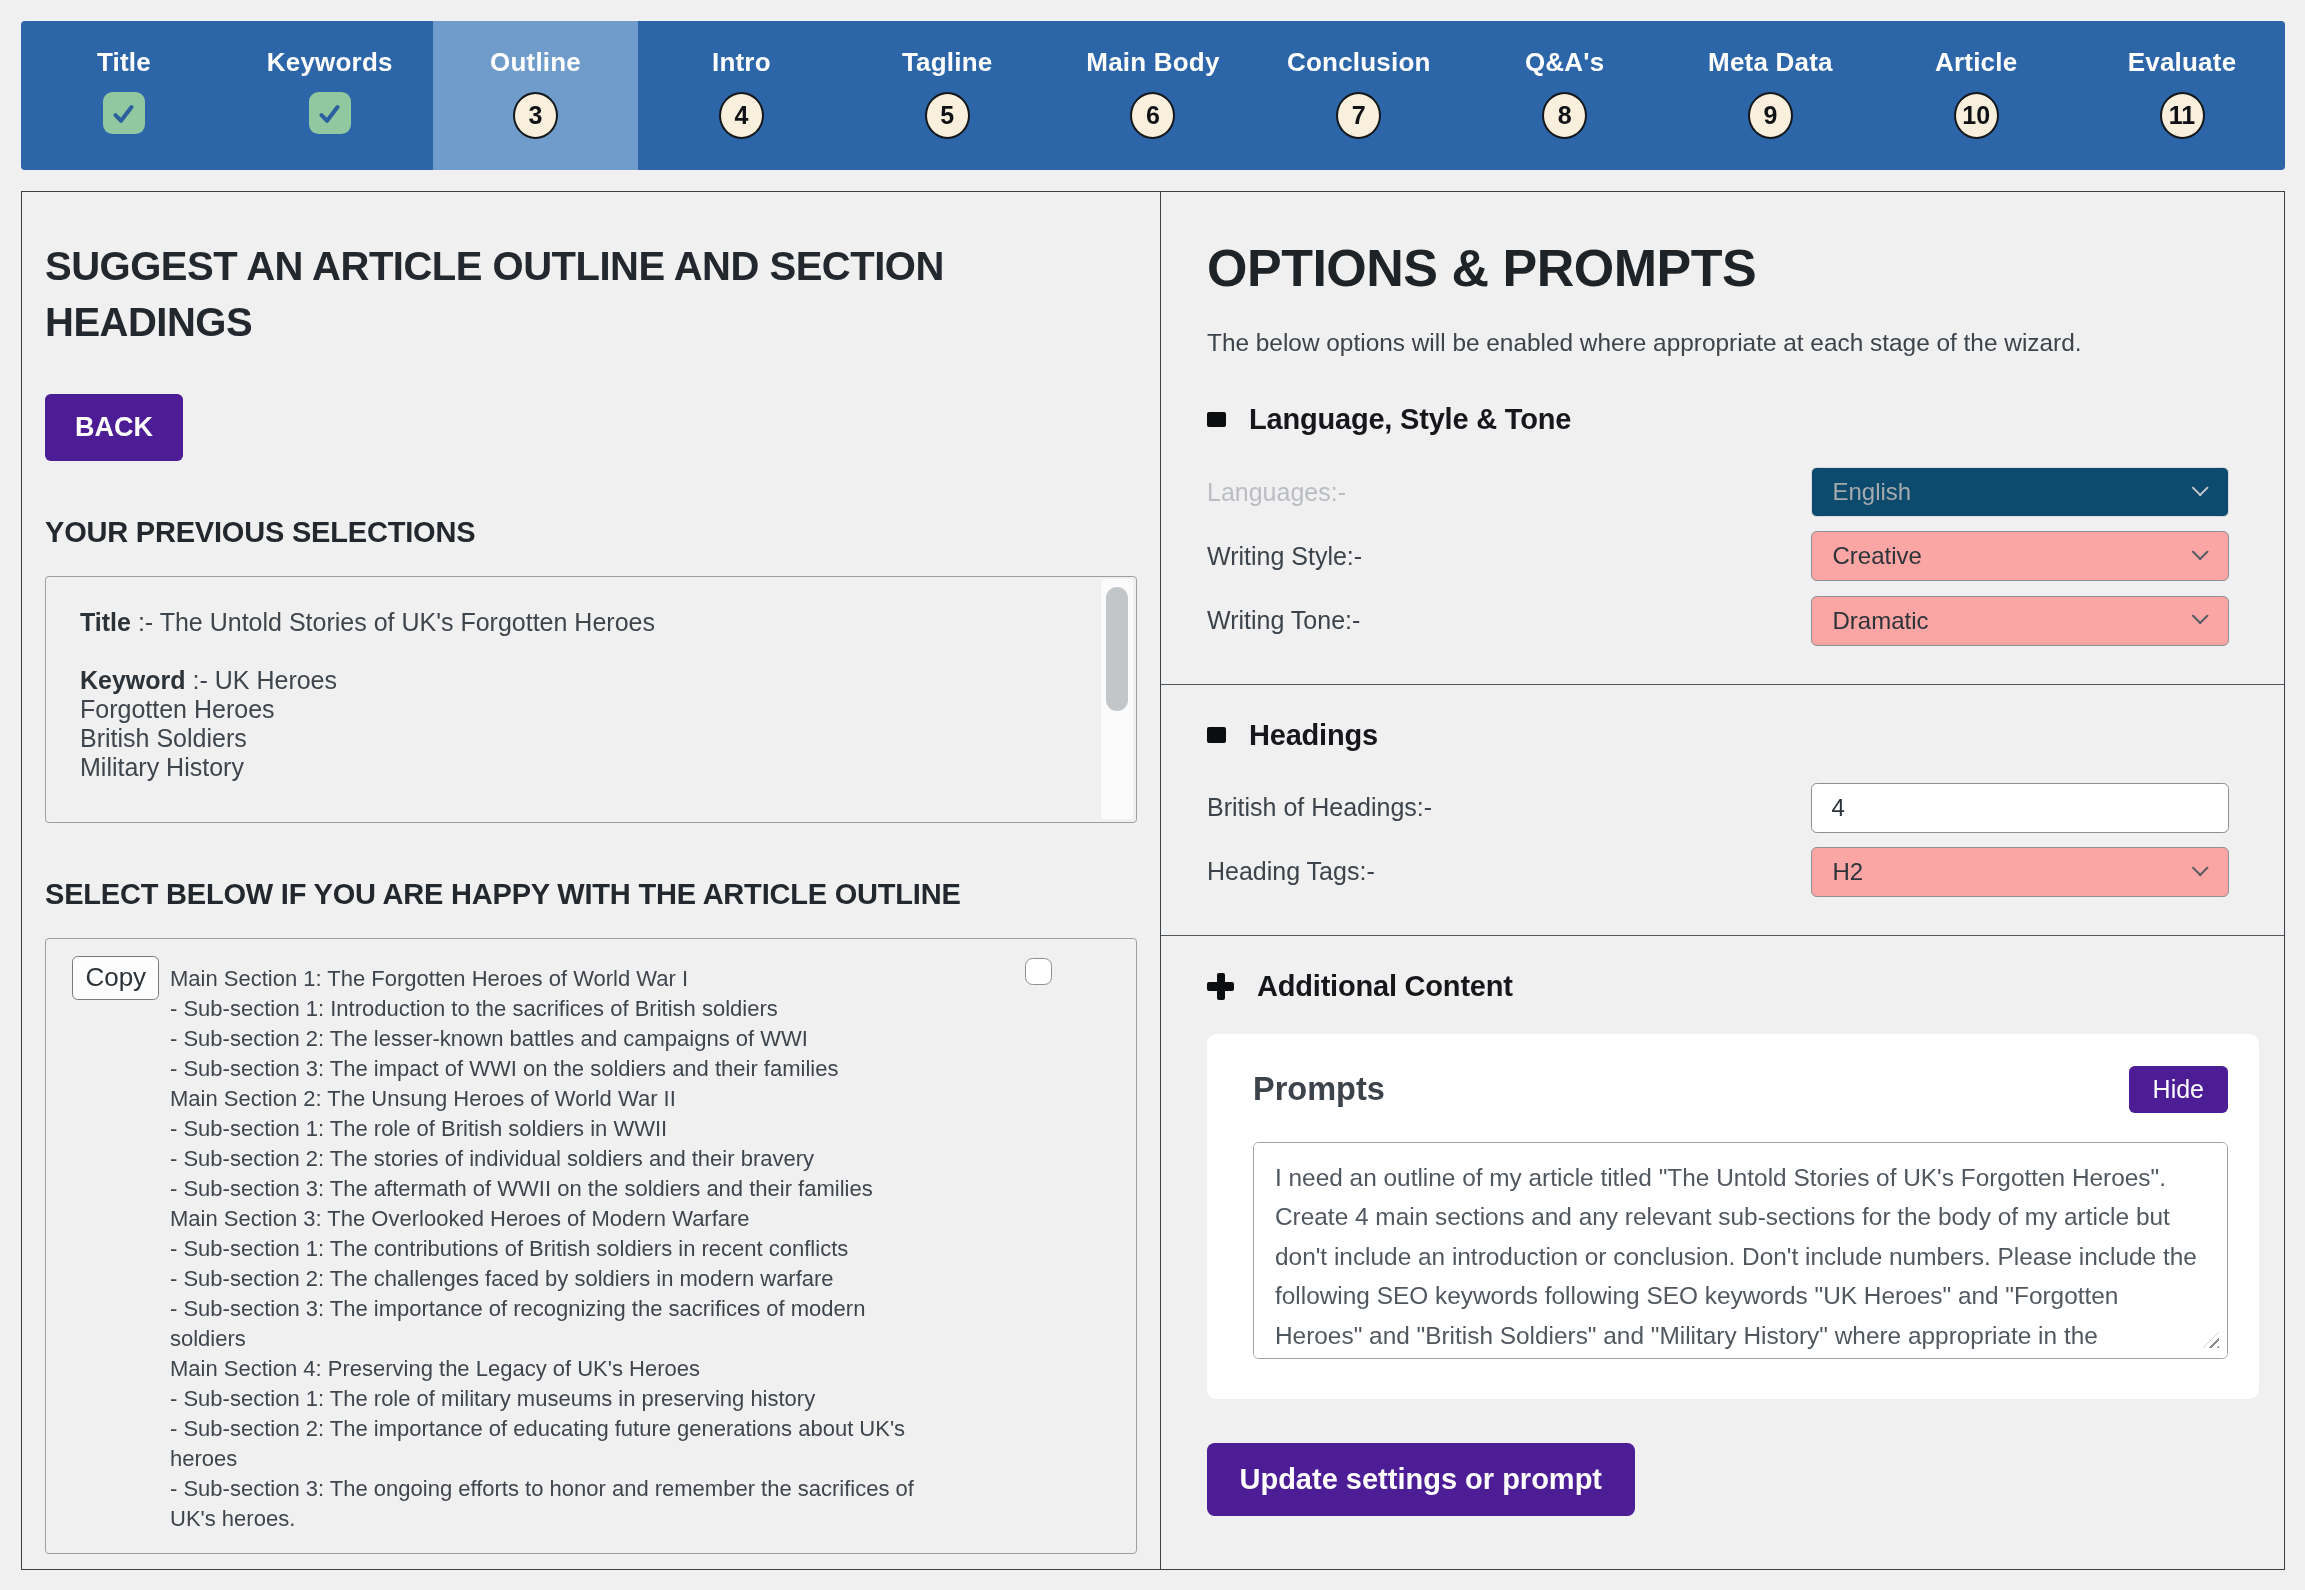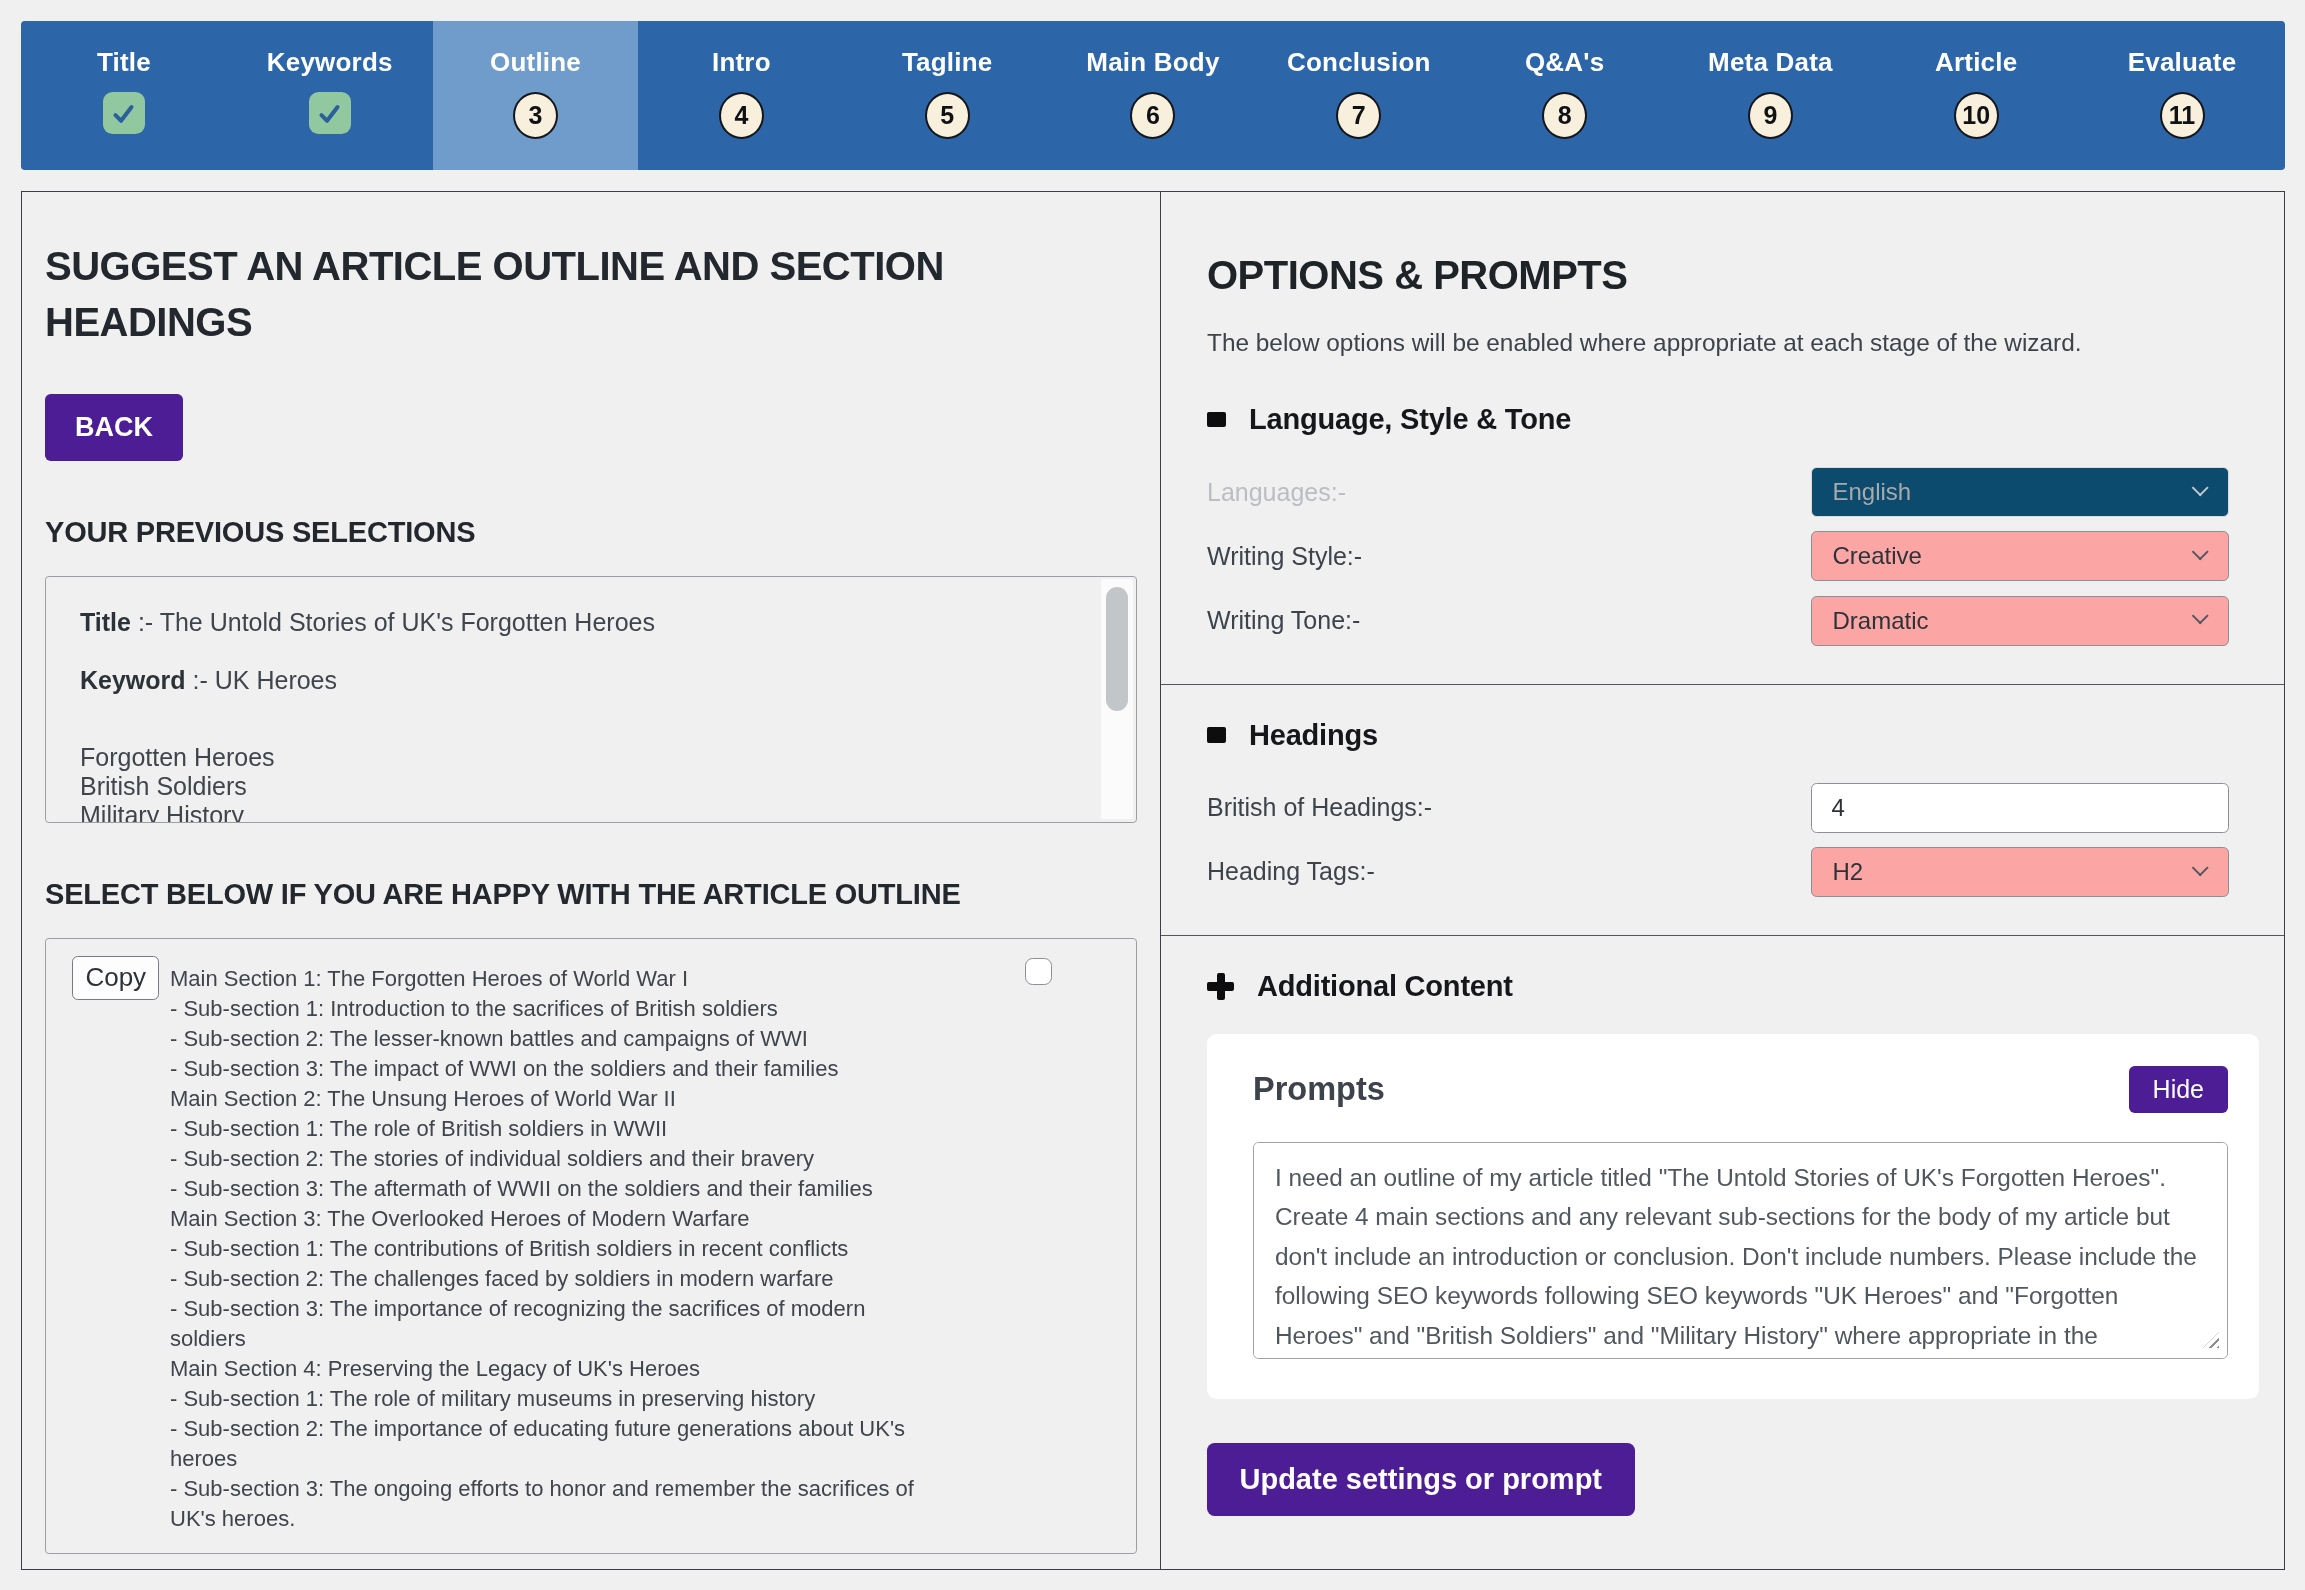--- a/index.html
+++ b/index.html
@@ -57,21 +57,21 @@
   .btn-back { font-size:27px; padding:18px 30px; border-radius:5.7px; }
   .subheading { font-size:29px; font-weight:800; color:#23282e; margin:55px 0 27px; letter-spacing:-0.2px; }
 
   .selections-box {
     position:relative; border:1.9px solid #9b9fa4; border-radius:3.8px;
     height:247px; padding:31px 67px 0 34px; font-size:25px; line-height:1.15;
     color:#3f454c; overflow:hidden;
   }
   .sel-line b { color:#2c3338; }
   .sel-keyword-block { margin-top:30px; }
-  .sel-lines { white-space:pre-line;margin-top:48px; }
+  .sel-lines { white-space:pre-line; }
   .sel-scroll-track {
     position:absolute; top:2.9px; right:2.9px; bottom:2.9px; width:32px;
     background:#fbfbfc; border-radius:1.9px;
   }
   .sel-scroll-thumb {
     position:absolute; top:7.6px; right:4.8px; width:22px; height:124px;
     background:#c3c6c9; border-radius:11.5px; cursor:pointer;
   }
 
   .outline-box {
@@ -83,21 +83,21 @@
     position:absolute; left:26px; top:17px; background:#fdfdfd;
     border:1.9px solid #767b81; border-radius:5.7px; font-size:26px; color:#2c3338;
     padding:5.7px 12.4px; cursor:pointer; font-family:"Liberation Sans", sans-serif;
   }
   .outline-checkbox {
     position:absolute; right:84px; top:19px; width:27px; height:27px;
     background:#ffffff; border:1.9px solid #8c8f94; border-radius:7.6px; cursor:pointer;
   }
 
   
-  .right-title { font-size:40px; font-weight:800; color:#1d2327; letter-spacing:-0.5px; margin:32px 0 31px; }
+  .right-title { font-size:52px; font-weight:800; color:#1d2327; letter-spacing:-0.5px; margin:17px 0 31px; }
   .right-subtitle { font-size:24.4px; color:#3c434a; margin-bottom:46px; }
 
   .section-head { display:flex; align-items:center; gap:23px; margin:34px 0 31px; cursor:pointer; }
   .section-head-label { font-size:29px; font-weight:800; color:#15171b; letter-spacing:-0.2px; }
   .icon-minus { width:19px; height:15.3px; background:#0c0d0f; border-radius:1.9px; }
   .icon-plus { width:27px; height:27px; position:relative; }
   .icon-plus::before, .icon-plus::after {
     content:""; position:absolute; background:#0c0d0f; border-radius:1.9px;
   }
   .icon-plus::before { left:0; top:9.6px; width:27px; height:8.6px; }

